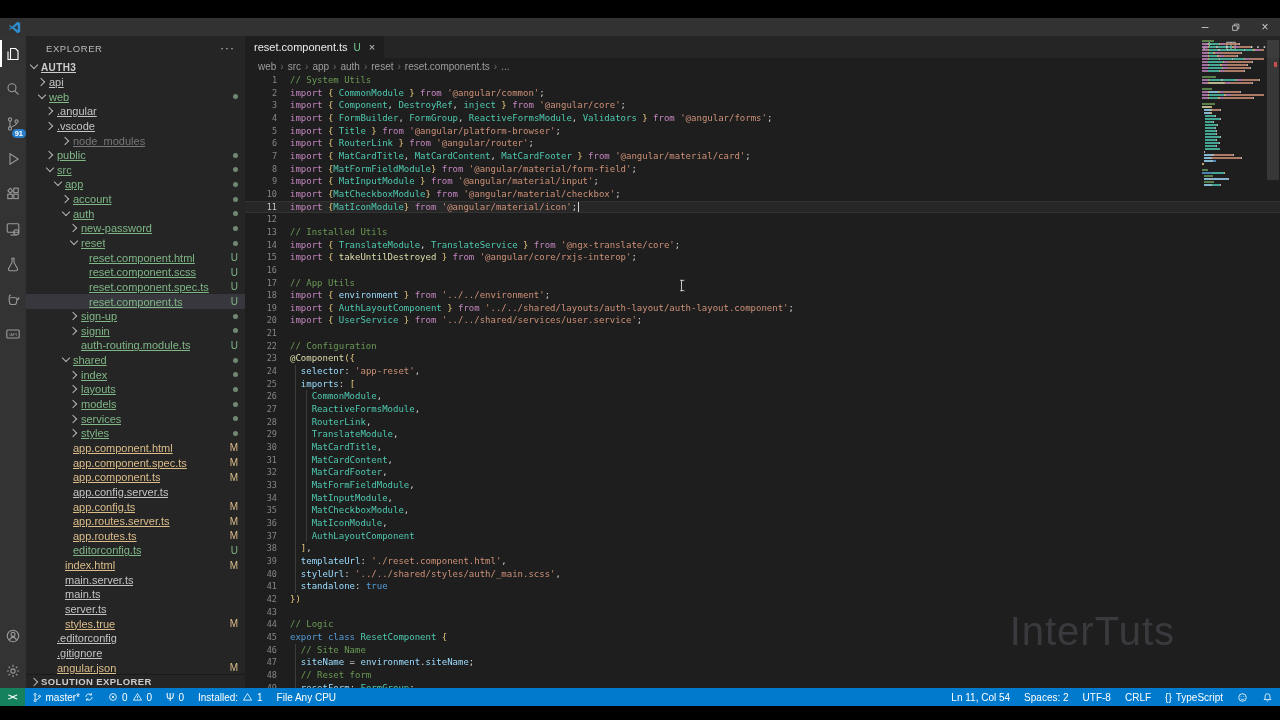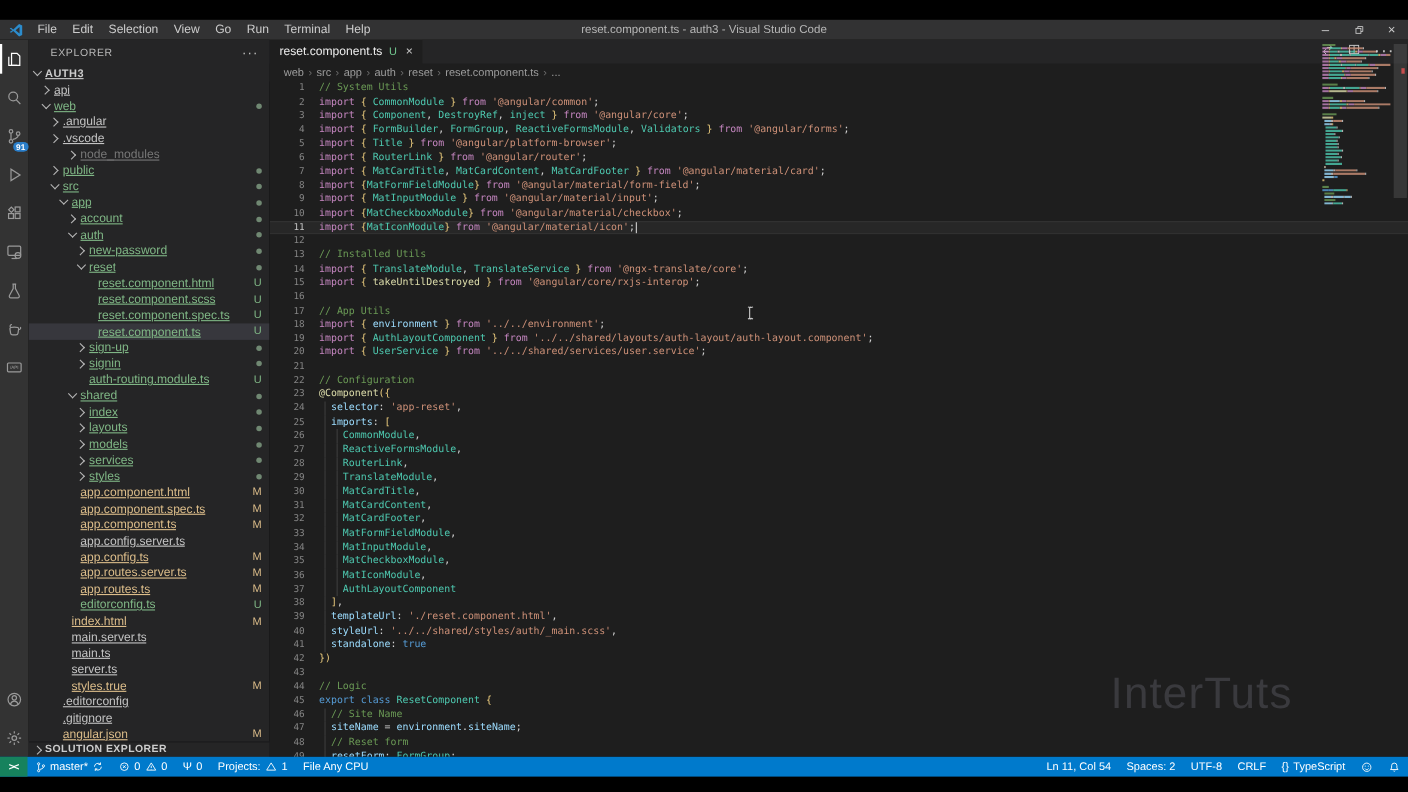--- a/index.html
+++ b/index.html
@@ -86,31 +86,20 @@
 <body>
 
 <div class="frame">
 
   <div class="titlebar">
     <span class="logo">
       <svg width="13" height="13" viewBox="0 0 16 16">
           <path fill="#2c8ccc" d="M11.5 1L5 7.2 2.5 5.3 1 6l3 2-3 2 1.5.7L5 8.8l6.5 6.2 3.5-1.6V2.6L11.5 1zm.5 3.5v7L7.6 8 12 4.5z"></path>
         </svg>
     </span>
-    <span style="display:flex;">
-        <span class="menu-item">File</span>
-        <span class="menu-item">Edit</span>
-        <span class="menu-item">Selection</span>
-        <span class="menu-item">View</span>
-        <span class="menu-item">Go</span>
-        <span class="menu-item">Run</span>
-        <span class="menu-item">Terminal</span>
-        <span class="menu-item">Help</span>
-      </span>
-    <span class="tb-title">reset.component.ts - auth3 - Visual Studio Code</span>
     <span class="tb-controls">
       <span class="tb-btn">–</span>
       <span class="tb-btn">
         <svg width="9" height="9" viewBox="0 0 16 16" fill="none" stroke="#cccccc" stroke-width="1.4">
             <rect x="3" y="5" width="8" height="8"></rect>
             <path d="M6 5V2h8v8h-3"></path>
           </svg>
       </span>
       <span class="tb-btn">×</span>
     </span>
@@ -782,21 +771,21 @@
             <path d="M8 6.5V10M8 11.5v.6"></path>
           </svg>
       </span>
       <span>0</span>
     </span>
     <span class="sb-seg">
       <span style="font-size:10px;">Ψ</span>
       <span>0</span>
     </span>
     <span class="sb-seg">
-      <span>Projects:</span>
+      <span>Installed:</span>
       <span>
         <svg width="11" height="10" viewBox="0 0 16 16" fill="none" stroke="#fff" stroke-width="1.3">
             <path d="M8 2.5L14.5 13h-13z"></path>
           </svg>
       </span>
       <span>1</span>
     </span>
     <span class="sb-seg">File Any CPU</span>
 
     <span class="sb-right">

